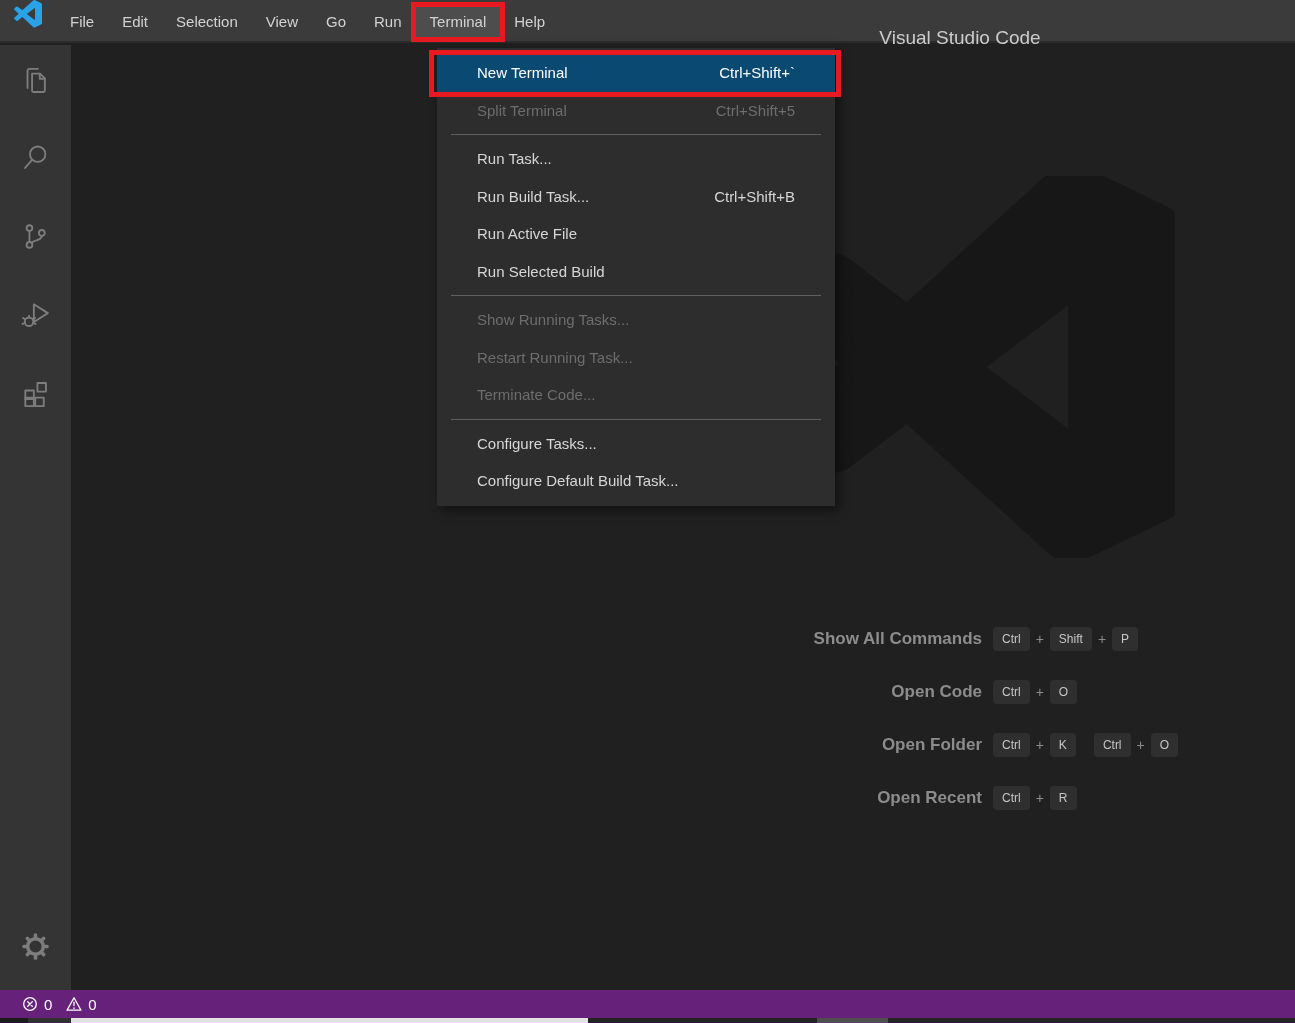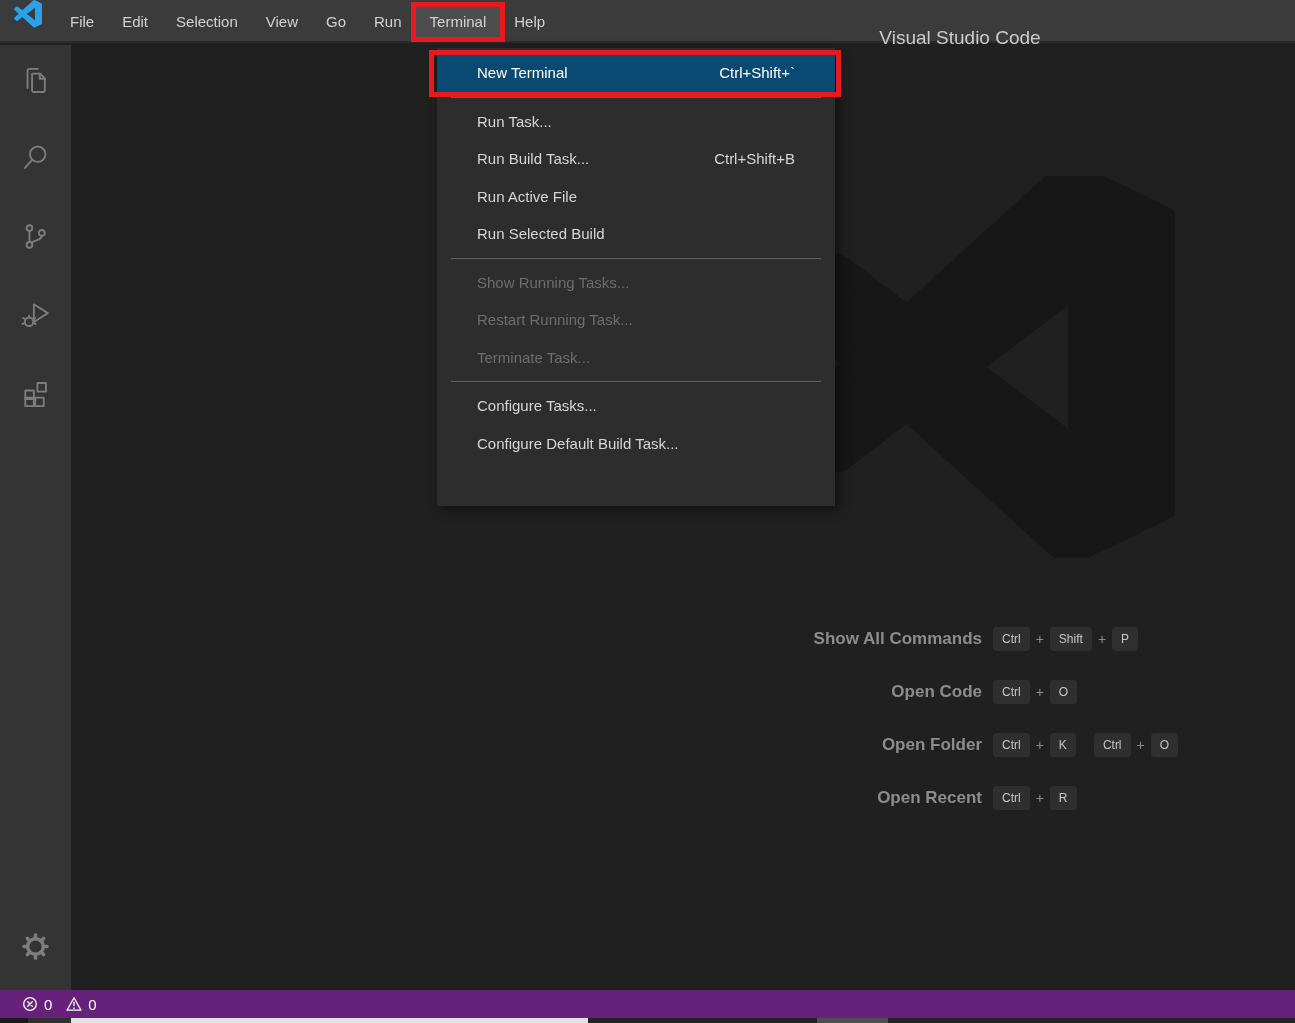--- a/index.html
+++ b/index.html
@@ -221,20 +221,24 @@
       </svg>
     </div>
   </div>
 
   <div class="menu-panel" id="terminal-menu">
     <div class="annotation-frame frame-new-terminal"></div>
   <div class="menu-item selected">
         <span class="mi-label">New Terminal</span>
         <span class="mi-key">Ctrl+Shift+`</span>
       </div>
+      <div class="menu-item disabled">
+        <span class="mi-label">Split Terminal</span>
+        <span class="mi-key">Ctrl+Shift+5</span>
+      </div>
       <div class="menu-sep"></div>
       <div class="menu-item">
         <span class="mi-label">Run Task...</span>
         <span class="mi-key"></span>
       </div>
       <div class="menu-item">
         <span class="mi-label">Run Build Task...</span>
         <span class="mi-key">Ctrl+Shift+B</span>
       </div>
       <div class="menu-item">
@@ -248,21 +252,21 @@
       <div class="menu-sep"></div>
       <div class="menu-item disabled">
         <span class="mi-label">Show Running Tasks...</span>
         <span class="mi-key"></span>
       </div>
       <div class="menu-item disabled">
         <span class="mi-label">Restart Running Task...</span>
         <span class="mi-key"></span>
       </div>
       <div class="menu-item disabled">
-        <span class="mi-label">Terminate Task...</span>
+        <span class="mi-label">Terminate Code...</span>
         <span class="mi-key"></span>
       </div>
       <div class="menu-sep"></div>
       <div class="menu-item">
         <span class="mi-label">Configure Tasks...</span>
         <span class="mi-key"></span>
       </div>
       <div class="menu-item">
         <span class="mi-label">Configure Default Build Task...</span>
         <span class="mi-key"></span>

